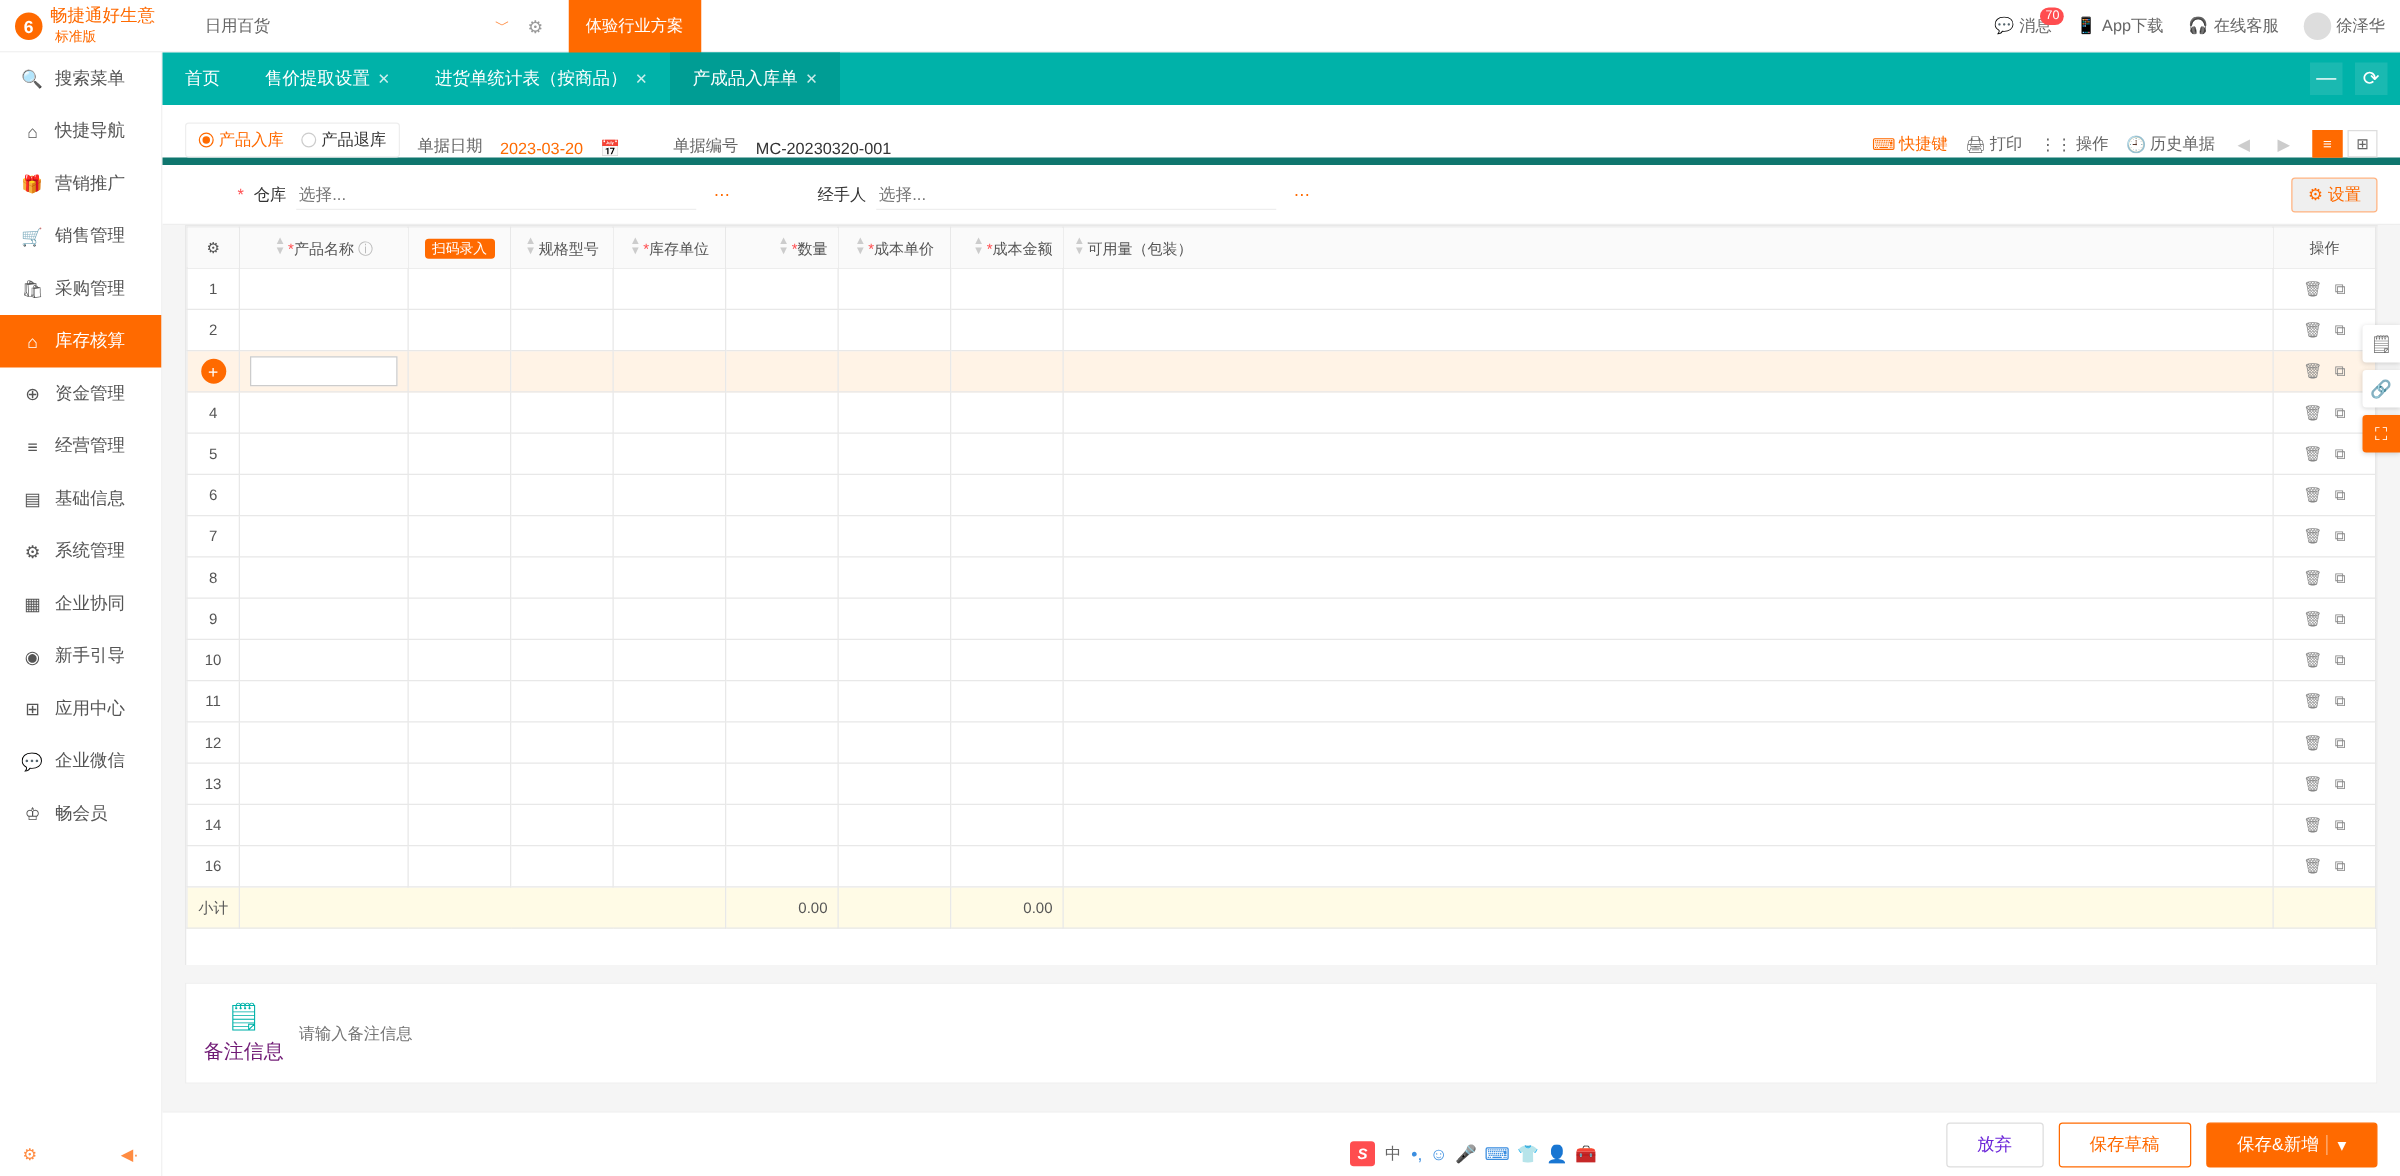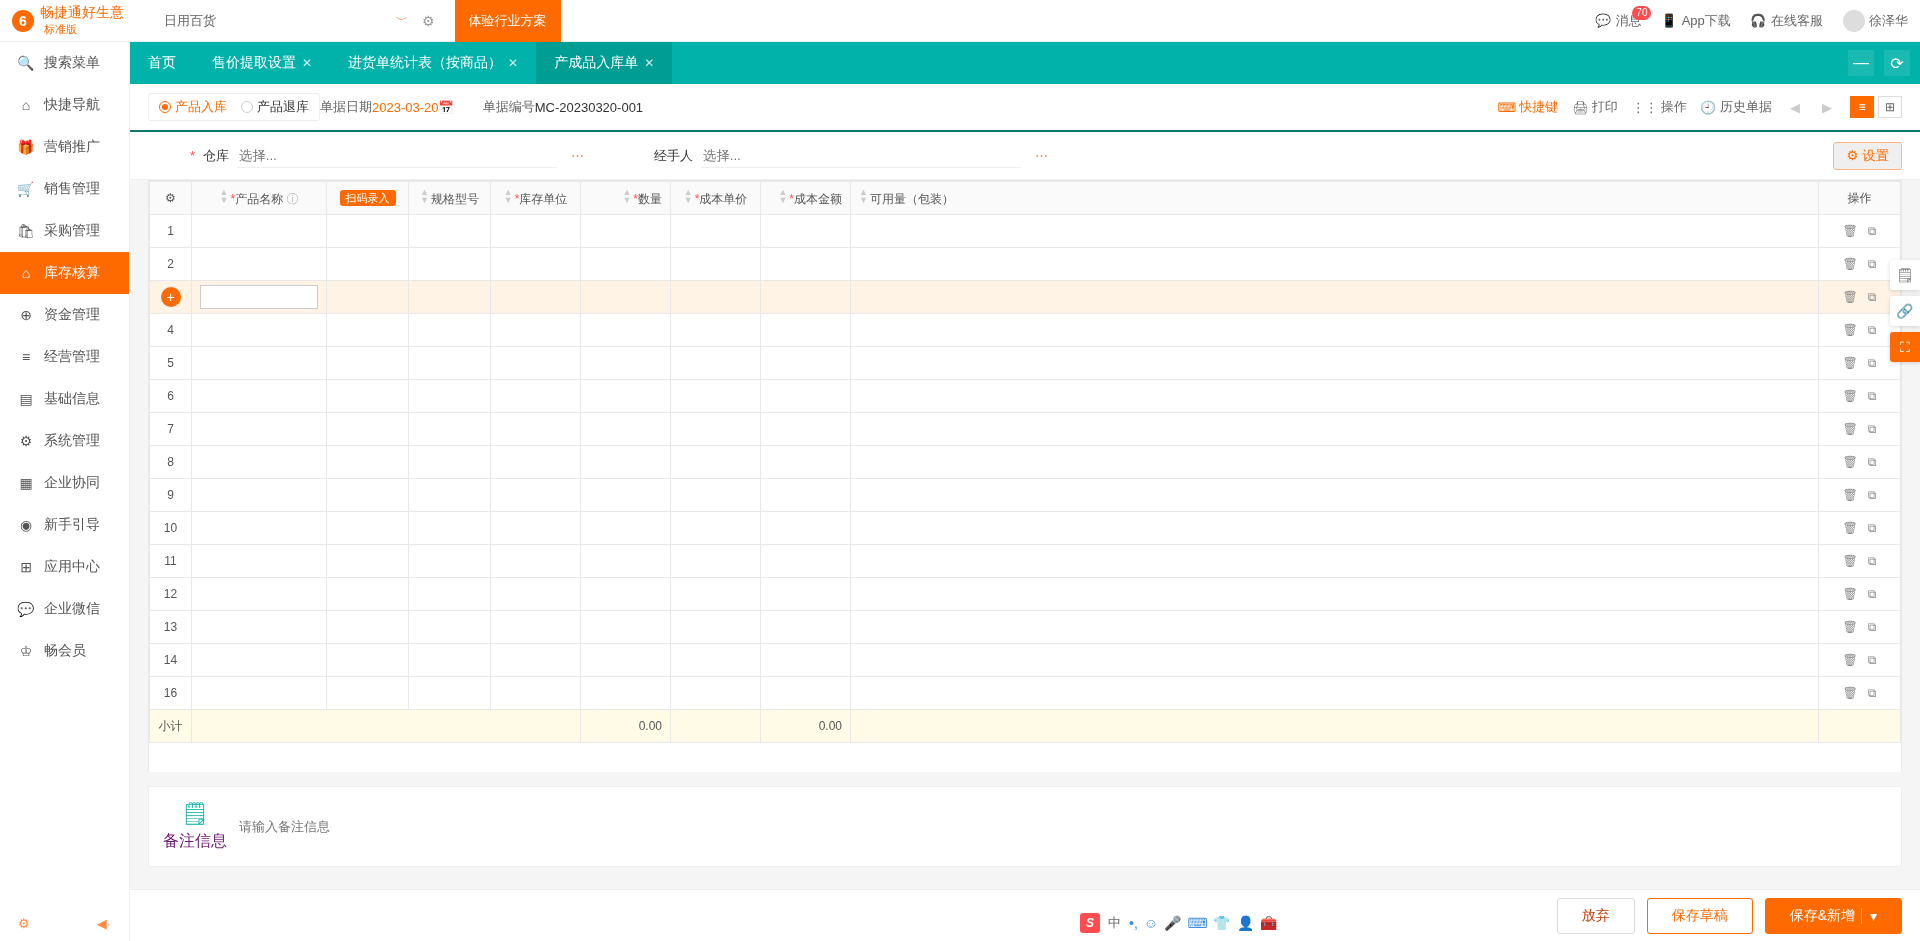--- a/index.html
+++ b/index.html
@@ -32,21 +32,21 @@
 
 
 .tabs-bar { height: 42px; background: #00b2a9; display: flex; align-items: center; color: #fff; }
 .tab { padding: 0 18px; height: 100%; display: flex; align-items: center; gap: 6px; font-size: 14px; }
 .tab.active { background: #009d94; }
 .tab-close { font-size: 12px; opacity: 0.8; }
 .tabs-right { margin-left: auto; display: flex; align-items: center; gap: 10px; padding-right: 10px; }
 .tabs-right-btn { width: 26px; height: 26px; display: flex; align-items: center; justify-content: center; background: rgba(255,255,255,0.1); font-size: 16px; }
 
 
-.form-bar { height: 48px; background: #fff; display: flex; align-items: center; padding: 0 18px; font-size: 13px; border-bottom: 2px solid #0f766e; }
+.form-bar { height: 48px; background: #fff; display: flex; align-items: flex-end; padding: 0 18px; gap: 14px; font-size: 13px; border-bottom: 6px solid #0f766e; }
 .radio-group { display: flex; align-items: center; gap: 14px; border: 1px solid #eee; border-radius: 3px; padding: 4px 10px; }
 .radio { display: flex; align-items: center; gap: 4px; }
 .radio-dot { width: 12px; height: 12px; border: 1px solid #ccc; border-radius: 50%; display: inline-flex; align-items: center; justify-content: center; }
 .radio-dot.checked { border-color: #ff6a00; }
 .radio-dot.checked::after { content: ""; width: 6px; height: 6px; background: #ff6a00; border-radius: 50%; }
 .radio.checked { color: #ff6a00; }
 .form-label { color: #666; }
 .date-value { color: #ff6a00; }
 .form-bar-right { margin-left: auto; display: flex; align-items: center; gap: 14px; color: #666; }
 .bar-link { display: flex; align-items: center; gap: 3px; color: #666; }
@@ -88,21 +88,21 @@
 .subtotal-row td { background: #fffbe6; }
 
 
 .remark-row { margin: 14px 18px 0; display: flex; gap: 12px; background: #fff; border: 1px solid #eee; padding: 14px; }
 .remark-icon-box { display: flex; flex-direction: column; align-items: center; gap: 4px; color: #00b2a9; }
 .remark-icon { font-size: 22px; }
 .remark-input { flex: 1; border: none; outline: none; color: #bbb; font-size: 13px; }
 
 
 .footer-bar { height: 52px; background: #fff; border-top: 1px solid #eee; display: flex; align-items: center; justify-content: flex-end; gap: 12px; padding: 0 18px; margin-top: 22px; }
-.btn { padding: 8px 24px; border-radius: 3px; font-size: 14px; border: 1px solid #ddd; background: #fff; color: #c2410c; }
+.btn { padding: 8px 24px; border-radius: 3px; font-size: 14px; border: 1px solid #ddd; background: #fff; color: #6d28d9; }
 .btn.orange-outline { color: #ff6a00; border-color: #ff6a00; }
 .btn.orange-fill { background: #ff6a00; color: #fff; border-color: #ff6a00; display: flex; align-items: center; gap: 6px; }
 
 
 .right-rail { position: absolute; top: 260px; right: 0; width: 30px; display: flex; flex-direction: column; gap: 6px; }
 .rail-btn { width: 30px; height: 30px; background: #fff; box-shadow: 0 1px 4px rgba(0,0,0,0.15); display: flex; align-items: center; justify-content: center; font-size: 14px; color: #666; border-radius: 3px 0 0 3px; }
 .rail-btn.orange { background: #ff6a00; color: #fff; }
 
 
 .ime-bar { position: absolute; bottom: 8px; left: 1080px; display: flex; align-items: center; gap: 8px; }

